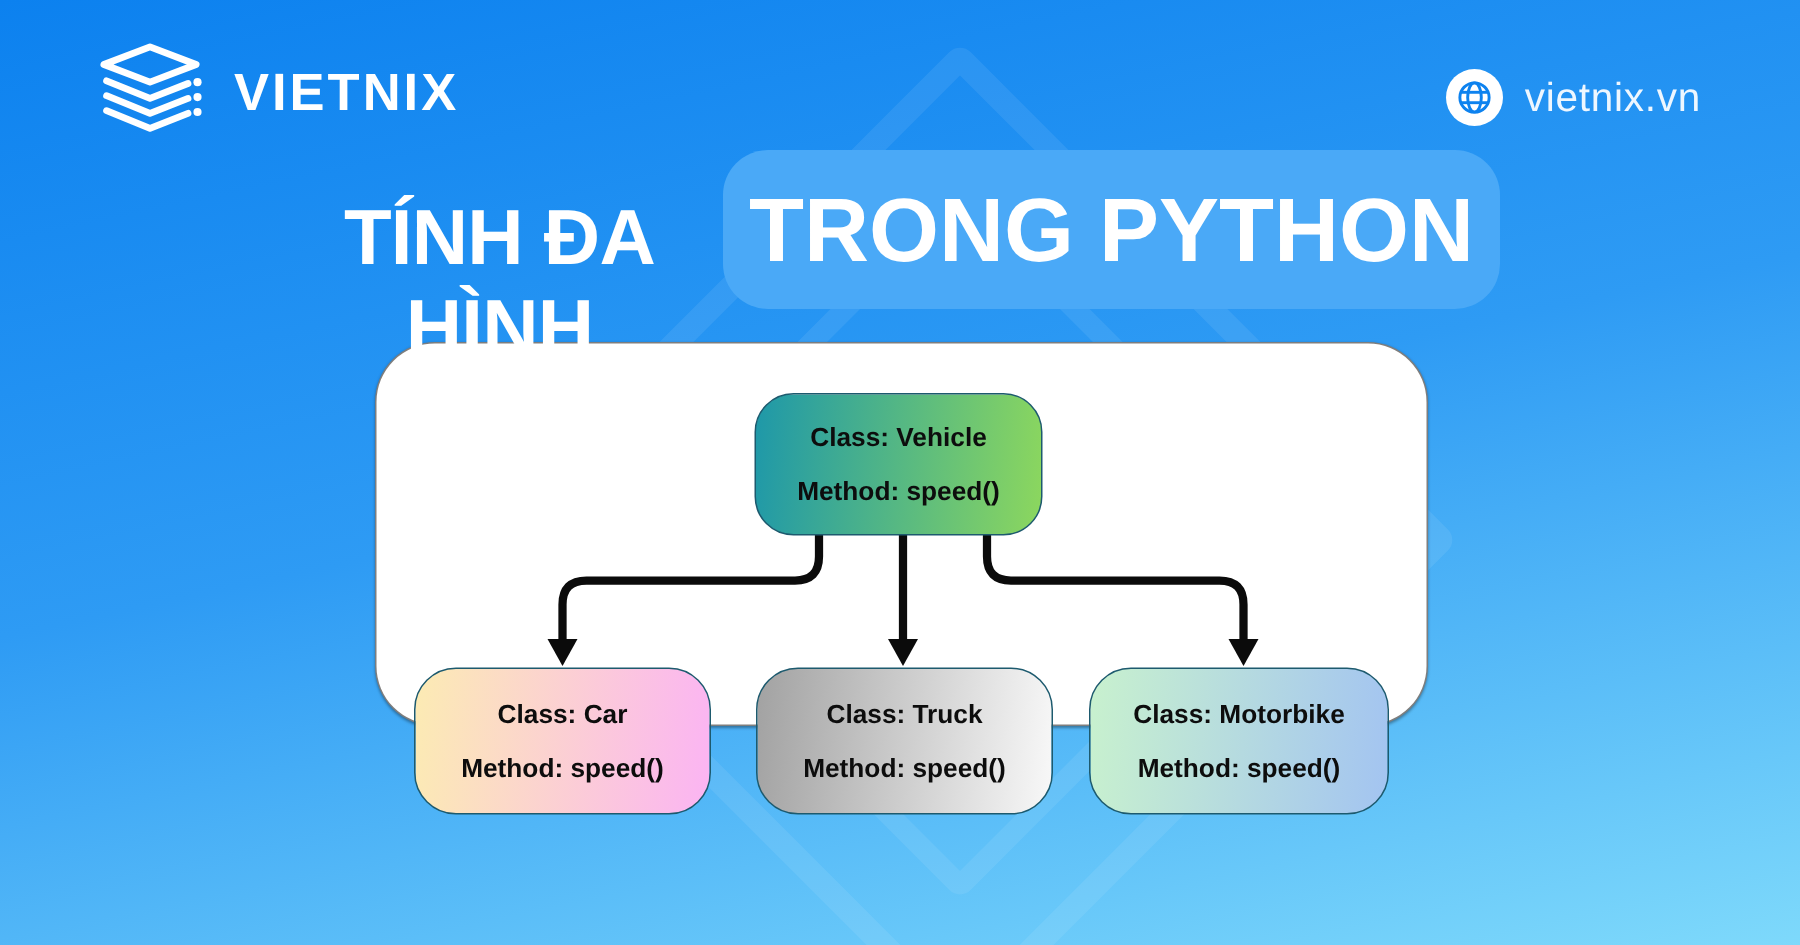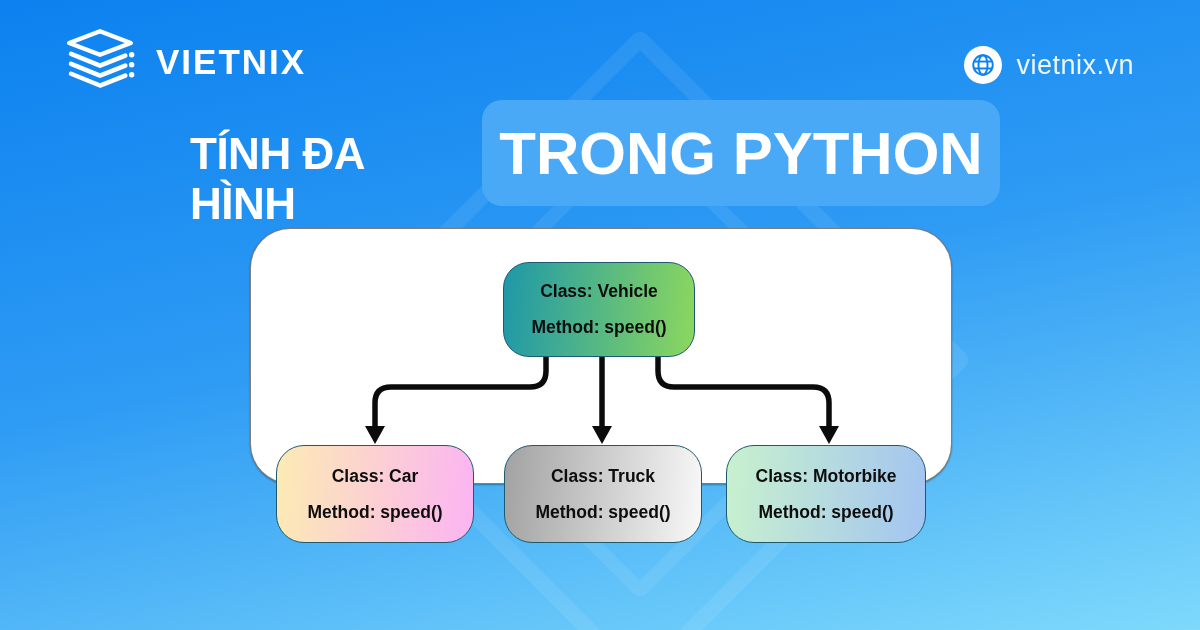--- a/index.html
+++ b/index.html
@@ -21,24 +21,24 @@
 
   
   .brand{position:absolute;left:62px;top:28px;display:flex;align-items:center;gap:18px;z-index:2;}
   .brand svg{display:block;}
   .brand-name{color:var(--text-on-blue);font-size:35px;font-weight:700;letter-spacing:2px;}
   .site{position:absolute;right:66px;top:46px;display:flex;align-items:center;gap:14px;z-index:2;}
   .globe-wrap{width:38px;height:38px;border-radius:50%;background:#ffffff;display:flex;align-items:center;justify-content:center;}
   .site-url{color:#eef7ff;font-size:27px;font-weight:400;letter-spacing:0.5px;}
 
   
-  .title-prefix{position:absolute;left:190px;top:129px;width:286px;
-    color:var(--text-on-blue);font-size:44px;font-weight:800;letter-spacing:-0.5px;z-index:2;}
+  .title-prefix{position:absolute;left:190px;top:129px;width:286px;text-align:center;
+    color:var(--text-on-blue);font-size:52px;font-weight:800;letter-spacing:-0.5px;z-index:2;}
   .title-highlight{position:absolute;left:482px;top:100px;width:518px;height:106px;
-    background:var(--title-box);border-radius:20px;display:flex;align-items:center;justify-content:center;
+    background:var(--title-box);border-radius:30px;display:flex;align-items:center;justify-content:center;
     color:var(--text-on-blue);font-size:60px;font-weight:800;letter-spacing:0;z-index:2;}
 
   
   .card{position:absolute;left:250px;top:228px;width:702px;height:256px;background:var(--card);
     border-radius:40px;border:1px solid rgba(20,20,20,0.55);box-shadow:0 1px 2px rgba(0,0,0,0.35);z-index:1;}
 
   
   .node{position:absolute;border:1.5px solid var(--box-border);display:flex;flex-direction:column;
     align-items:center;justify-content:center;gap:15px;color:var(--diagram-text);font-weight:700;font-size:17.5px;}
   .node .ln{white-space:nowrap;}

